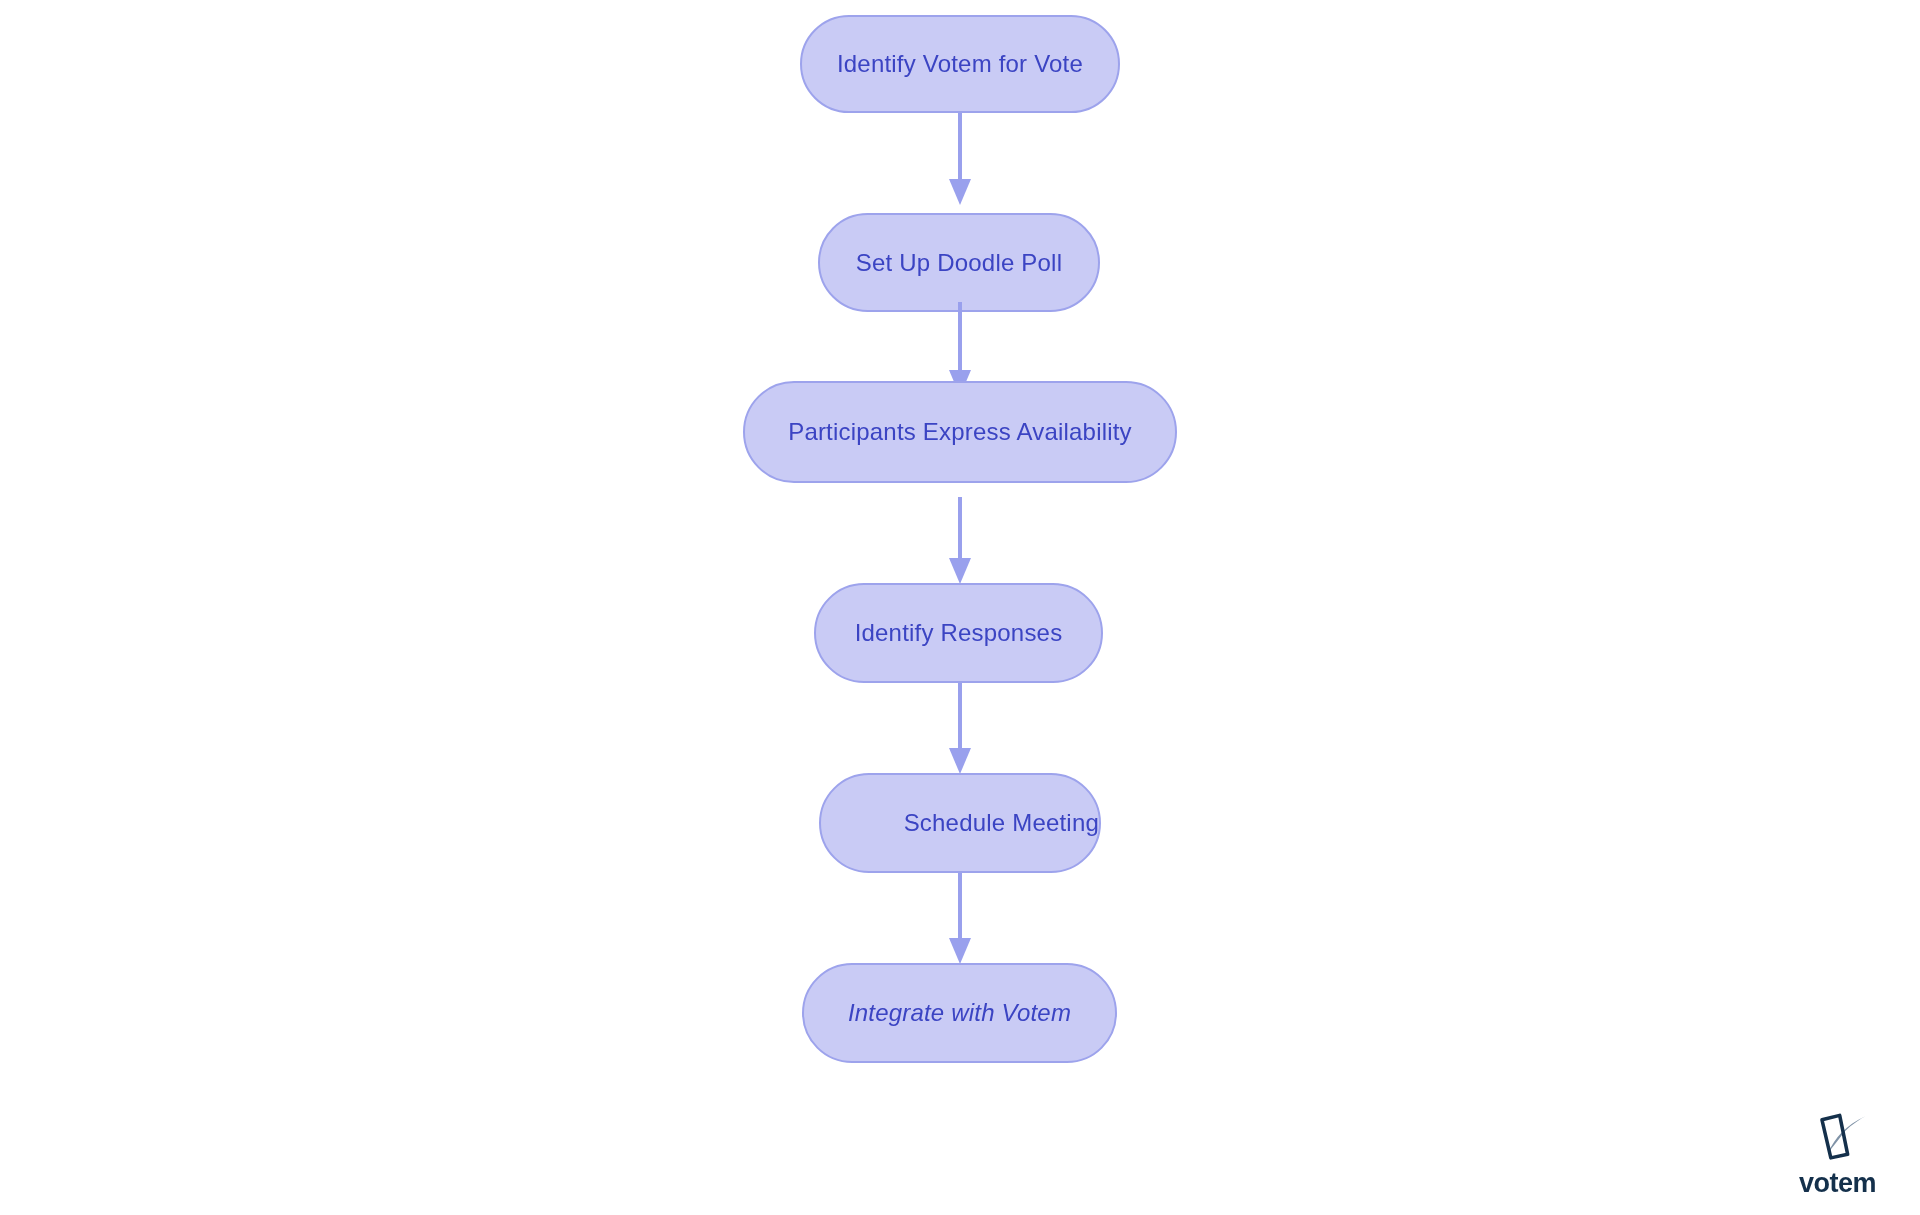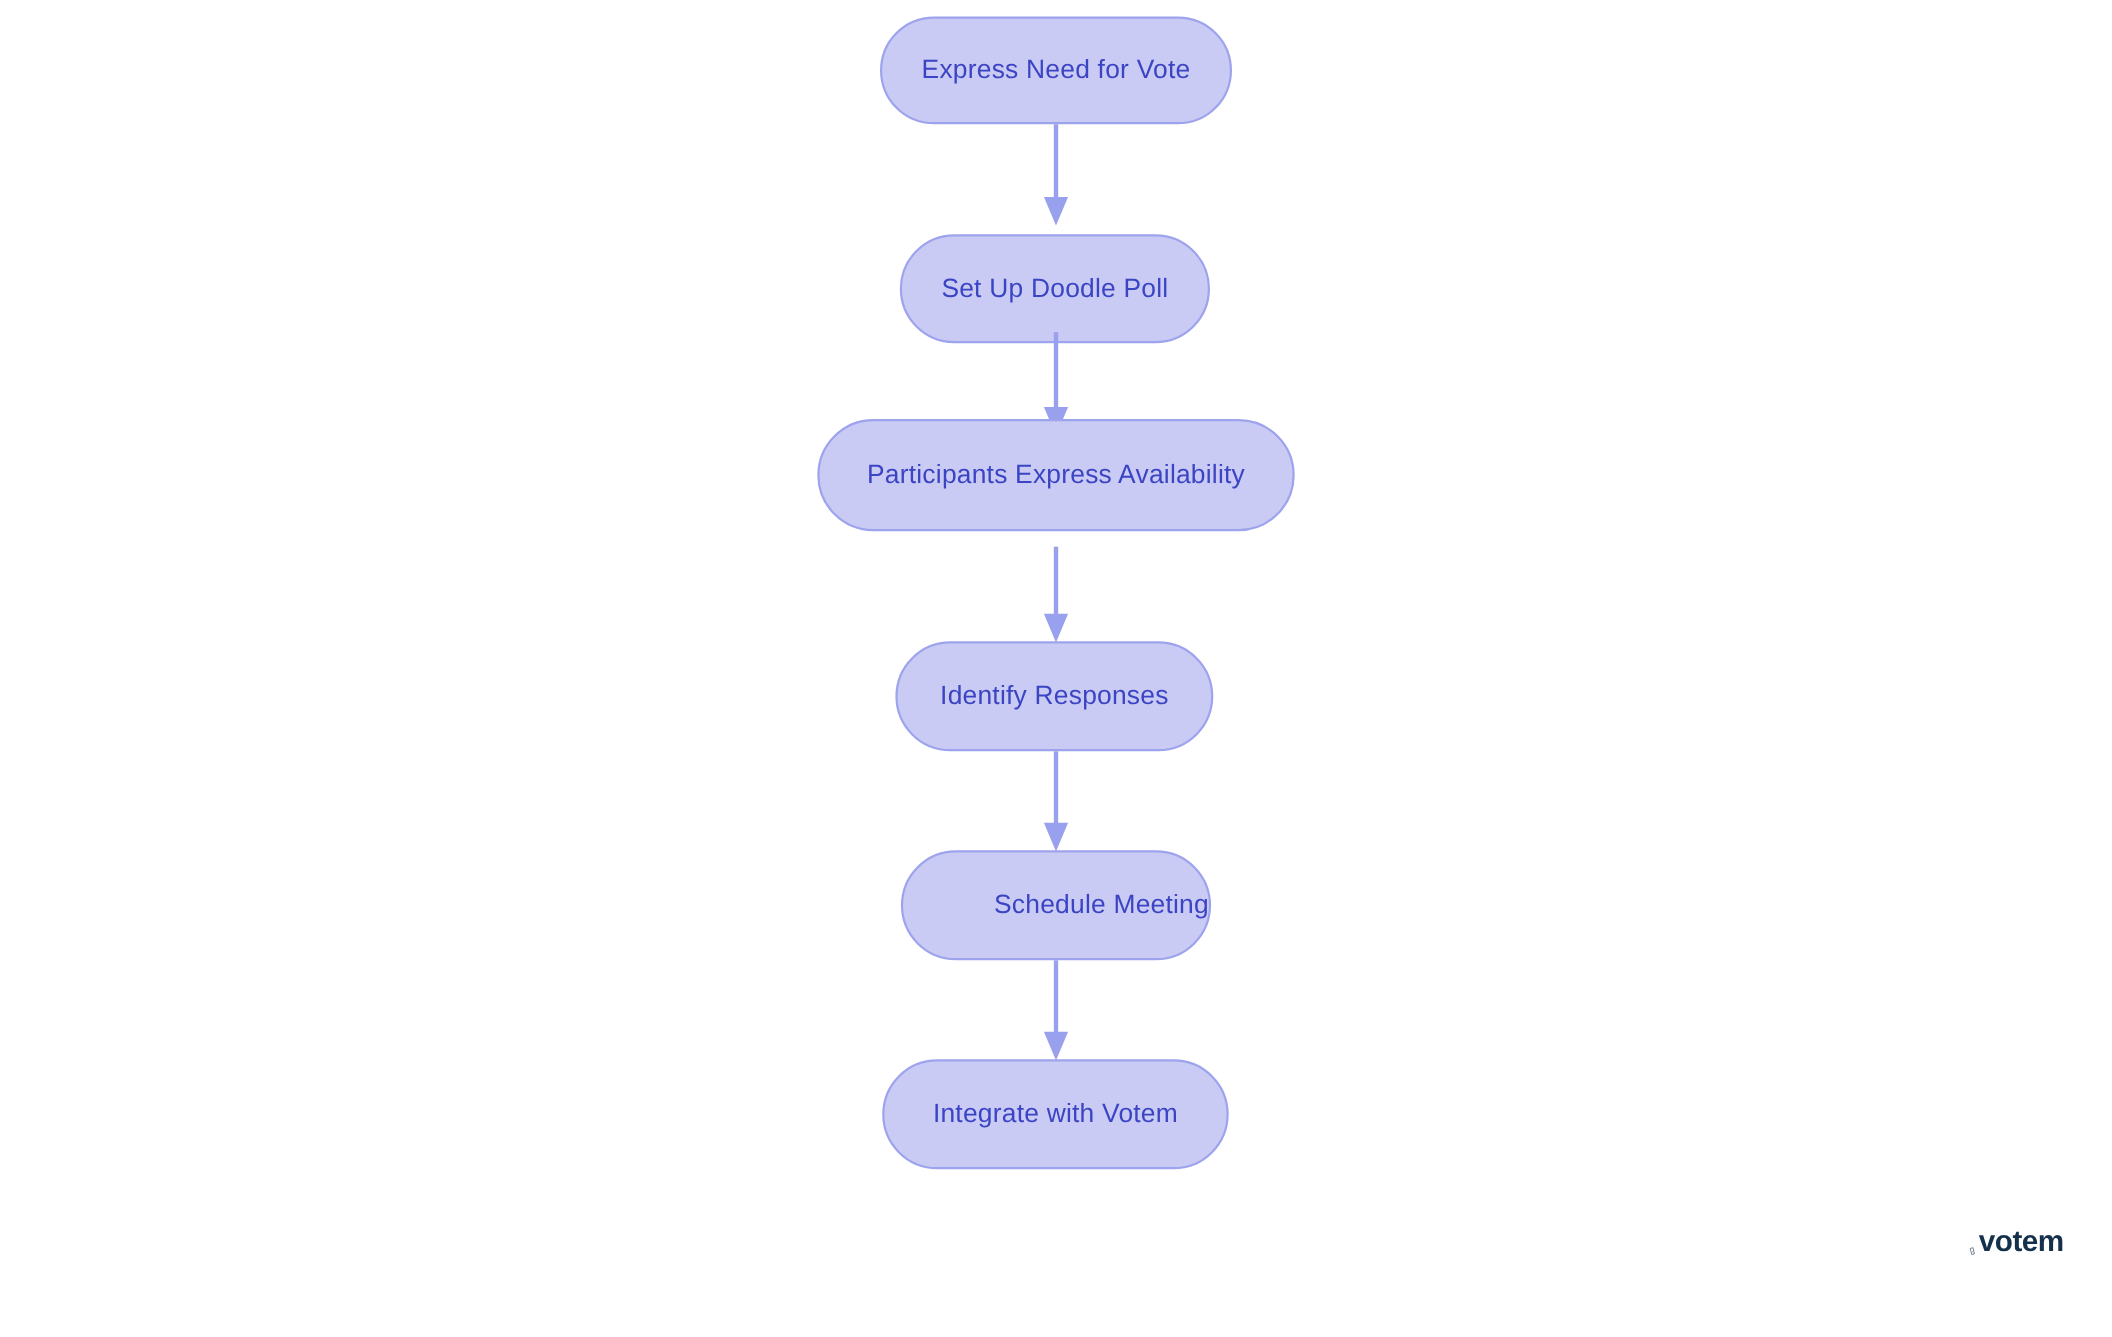--- a/index.html
+++ b/index.html
@@ -27,21 +27,21 @@
     font-size: 24px;
     letter-spacing: 0.2px;
     text-align: center;
     white-space: nowrap;
   }
   .node-1 { left: 800px; top: 15px;  width: 320px; height: 98px;  }
   .node-2 { left: 818px; top: 213px; width: 282px; height: 99px;  }
   .node-3 { left: 743px; top: 381px; width: 434px; height: 102px; }
   .node-4 { left: 814px; top: 583px; width: 289px; height: 100px; }
   .node-5 { left: 819px; top: 773px; width: 282px; height: 100px; justify-content: flex-end; }
-  .node-6 { left: 802px; top: 963px; width: 315px; height: 100px; }
+  .node-6 { left: 802px; top: 963px; width: 315px; height: 100px; font-style: italic; }
 
   
   .arrow {
     position: absolute;
     left: 948px;            
     width: 24px;
     display: flex;
     flex-direction: column;
     align-items: center;
   }
@@ -64,40 +64,40 @@
   .arrow-4 { top: 683px; height: 91px; }
   .arrow-5 { top: 873px; height: 91px; }
 
   
   .logo {
     position: absolute;
     left: 1790px;
     top: 1110px;
     width: 86px;
     display: flex;
-    flex-direction: row;
-    align-items: flex-start;
+    flex-direction: column;
+    align-items: flex-end;
   }
   .logo svg { display: block; }
   .logo .wordmark {
     margin-top: 5px;
     font-size: 27px;
     font-weight: 800;
     letter-spacing: -0.5px;
     color: #14304b;
     line-height: 1;
   }
 </style>
 </head>
 <body>
 
 <div class="canvas">
 
   <div class="node node-1">
-    <span>Express Need for Vote</span>
+    <span>Identify Votem for Vote</span>
   </div>
 
   <div class="arrow arrow-1">
     <div class="line"></div>
     <div class="head"></div>
   </div>
 
   <div class="node node-2">
     <span>Set Up Doodle Poll</span>
   </div>

